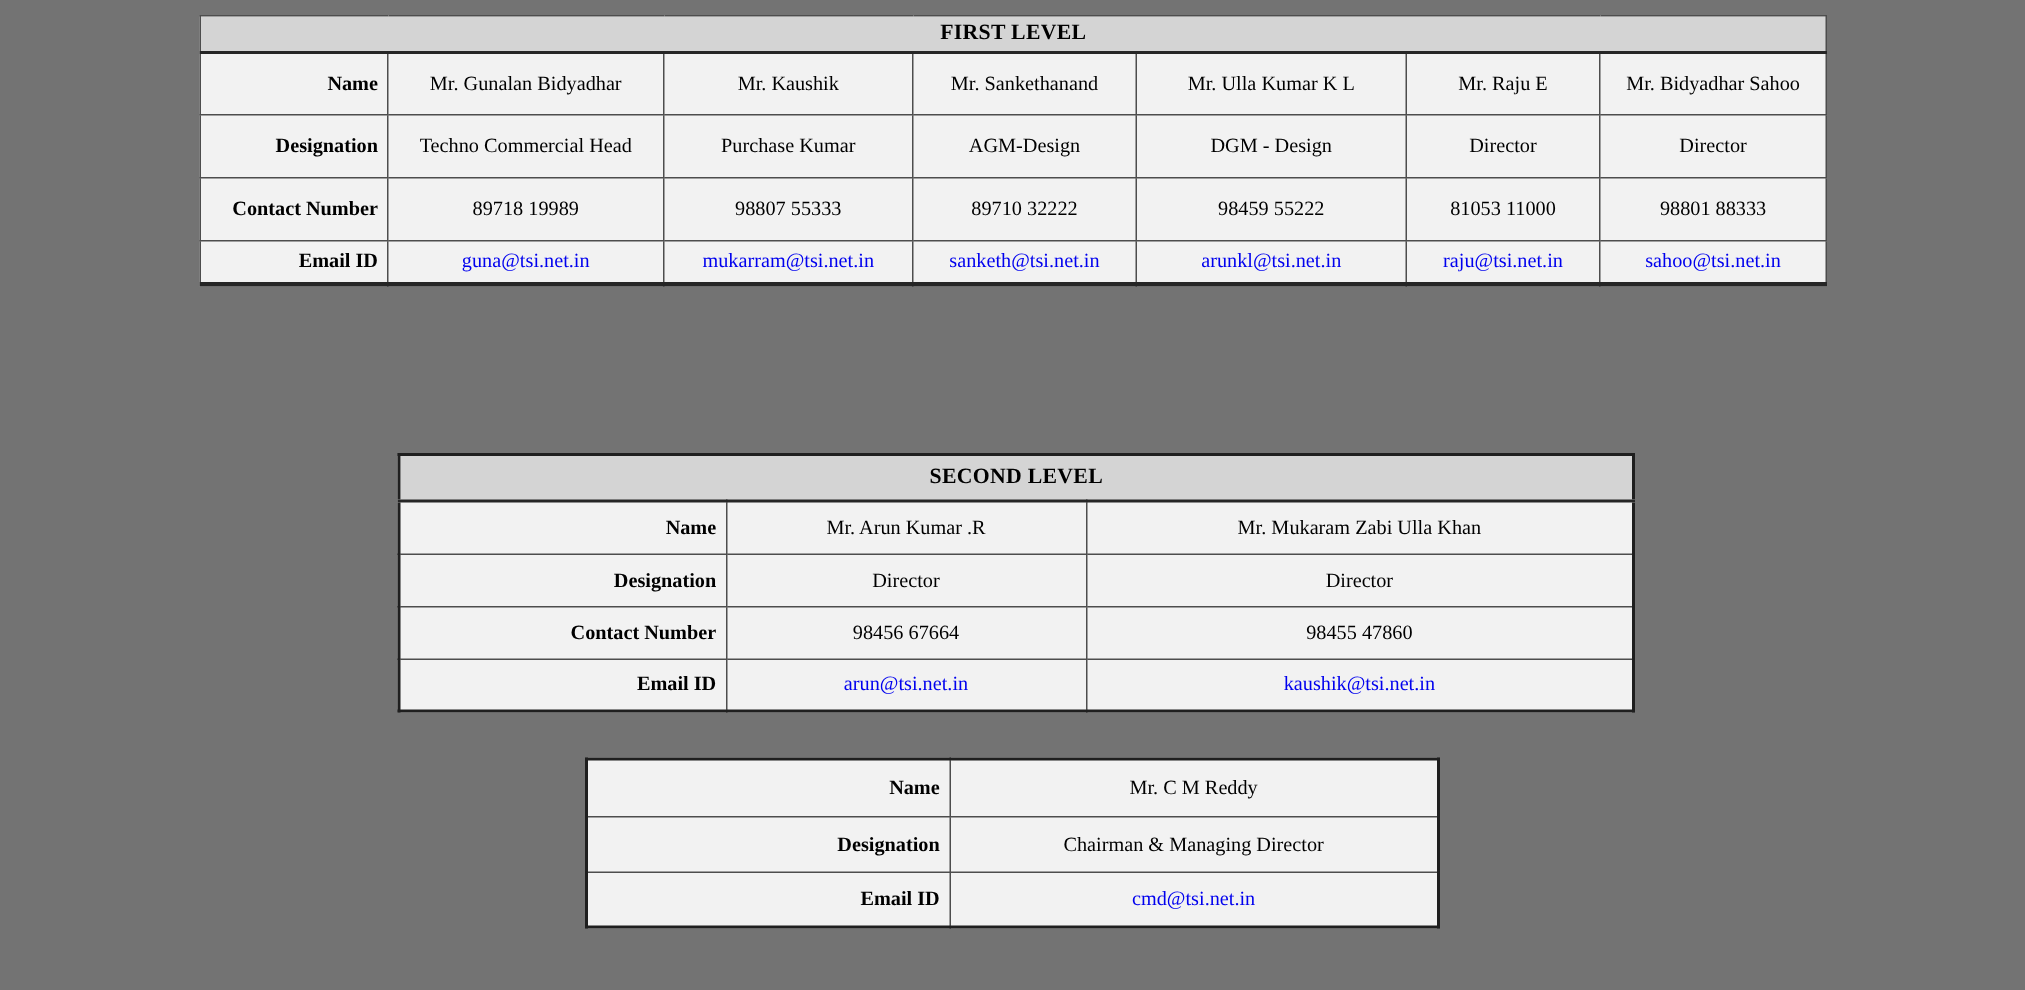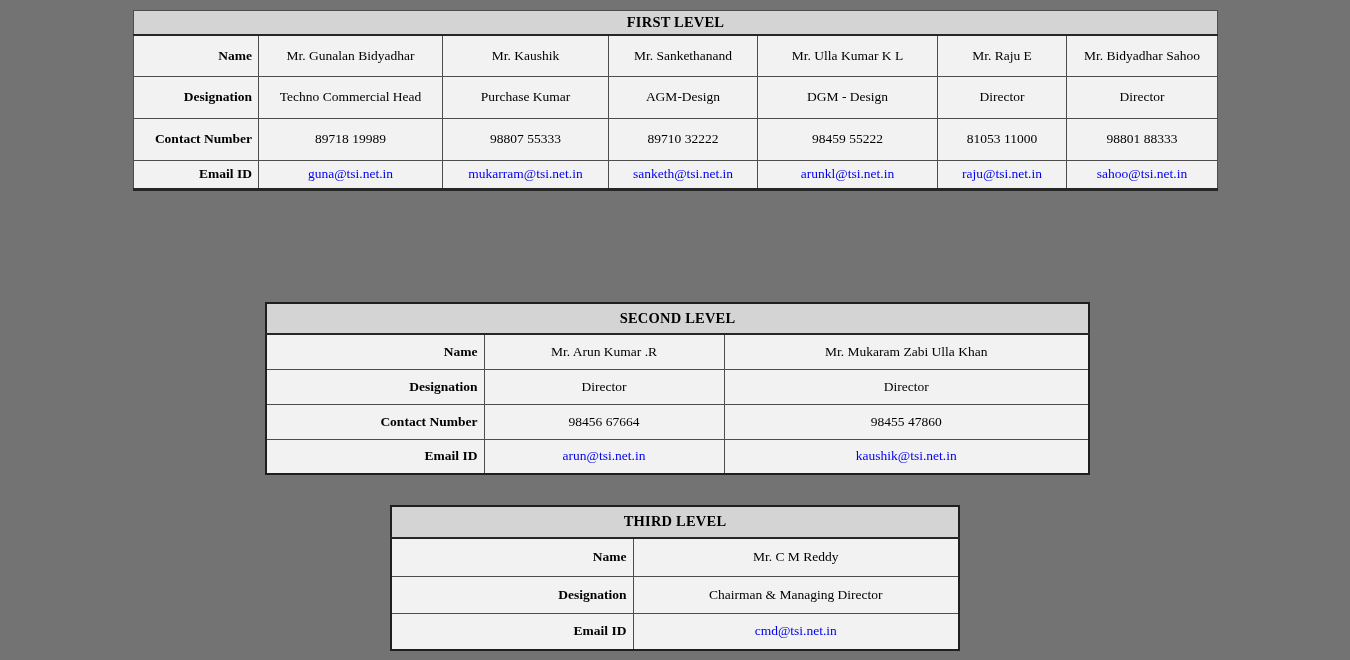--- a/index.html
+++ b/index.html
@@ -152,23 +152,20 @@
     </tr>
   </tbody>
     </table>
 
   <table class="esc" id="t3">
     <colgroup>
       <col style="width:242px">
         <col style="width:326px">
     </colgroup>
     <tbody>
-        <tr class="hdr" style="height:32px">
-      <th colspan="2">THIRD LEVEL</th>
-    </tr>
     <tr style="height:38px">
       <th class="lbl">Name</th>
       <td>Mr. C M Reddy</td>
     </tr>
     <tr style="height:37px">
       <th class="lbl">Designation</th>
       <td>Chairman &amp; Managing Director</td>
     </tr>
     <tr style="height:37px">
       <th class="lbl">Email ID</th>

